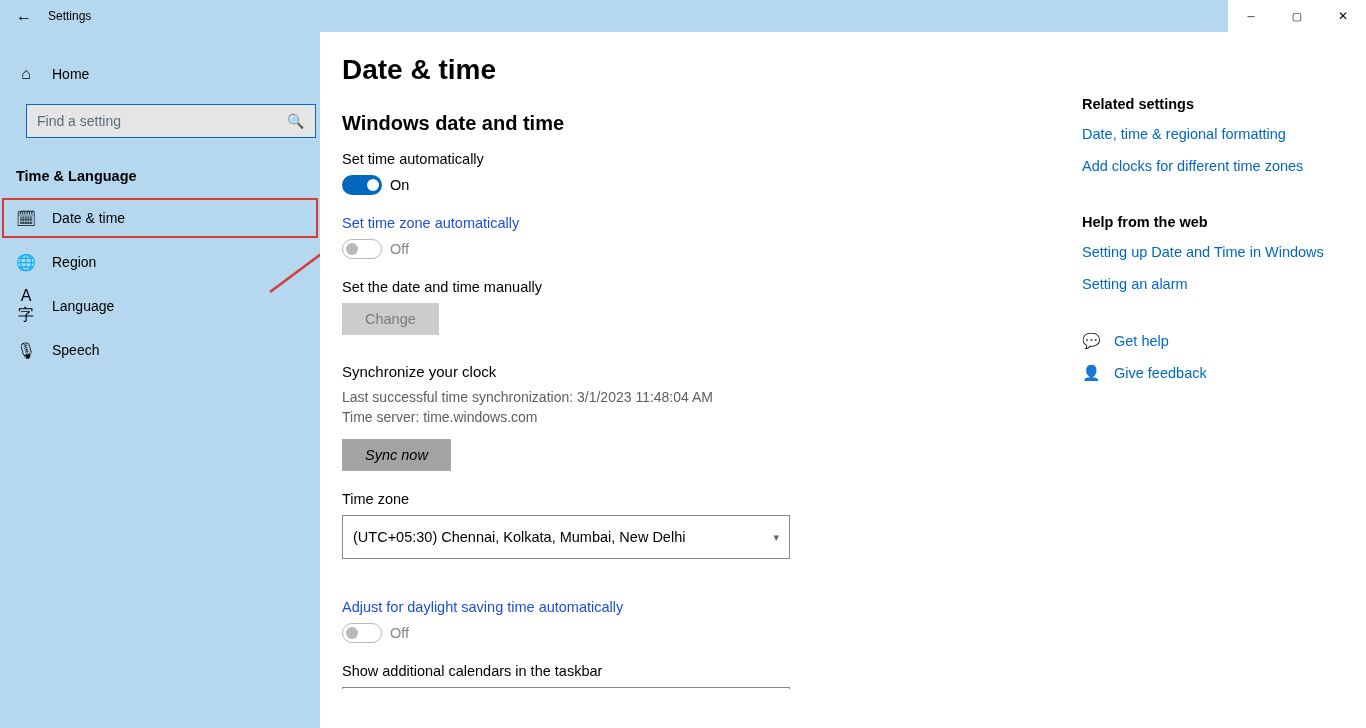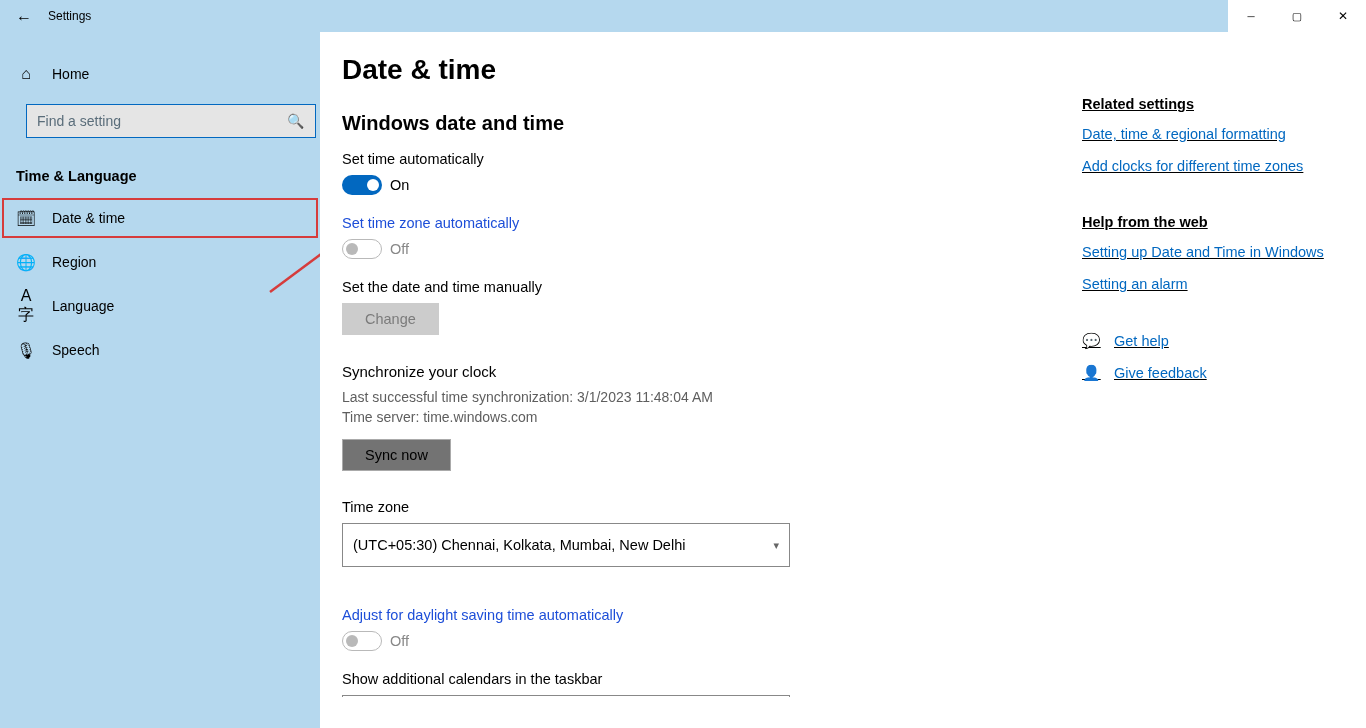--- a/index.html
+++ b/index.html
@@ -94,32 +94,32 @@
   }
   .toggle.on::after  { background:#fff; right:3px; }
   .toggle.disabled::after { background:#b9b9b9; left:3px; }
   .state-text { font-size:14.5px; }
   .state-text.disabled { color:#888; }
   .btn {
     display:inline-block; padding: 7px 22px; background:#ccc; border:1px solid #aaa;
     font-size:14.5px; cursor:pointer;
   }
   .btn.disabled { background:#ccc; color:#7b7b7b; border-color:#ccc; cursor:default; }
-  .btn.enabled { background:#737373; color:#000; }
+  .btn.enabled { background:#a3a3a3; color:#000;font-style:italic; }
   .small-text { font-size:14px; color:#5e5e5e; line-height:1.4; margin-bottom:12px; }
   .select {
     width: 448px; height:44px; border:1px solid #888; display:flex; align-items:center;
     padding:0 10px; justify-content:space-between; cursor:pointer; font-size:14.5px;
   }
   .chev { font-size:11px; color:#666; }
   
   .right-panel { padding: 64px 0 0 12px; width: 296px; }
   .rp-heading { font-size:14.5px; font-weight:600; margin-bottom:14px; }
   .rp-link { color:#0268c0; font-size:14.5px; display:block; margin-bottom:16px; cursor:pointer; }
-  .rp-block { margin-bottom: 40px; text-decoration: underline; }
+  .rp-block { margin-bottom: 40px; }
   .rp-item { display:flex; align-items:center; gap:14px; margin-bottom:14px; cursor:pointer;}
   .rp-item .ricon { width:18px; text-align:center; font-size:15px; }
   .rp-item .rtext { color:#0268c0; font-size:14.5px; }
 </style>
 </head>
 <body>
 
 <div class="titlebar">
   <div class="back">←</div>
   <div class="title">Settings</div>
@@ -197,21 +197,21 @@
 
     <div class="setting-block" style="margin-top:28px;">
       <div class="setting-label" style="font-size:15px;">Synchronize your clock</div>
       <div class="small-text">
         <div>Last successful time synchronization: 3/1/2023 11:48:04 AM</div>
         <div>Time server: time.windows.com</div>
       </div>
       <div class="btn enabled">Sync now</div>
     </div>
 
-    <div class="setting-block" style="margin-top:28px;">
+    <div class="setting-block" style="margin-top:20px;">
       <div class="setting-label">Time zone</div>
       <div class="select">
         <span>(UTC+05:30) Chennai, Kolkata, Mumbai, New Delhi</span>
         <span class="chev">▾</span>
       </div>
     </div>
 
     <div class="setting-block" style="margin-top:40px;">
       <div class="setting-label disabled">Adjust for daylight saving time automatically</div>
       <div class="toggle-row">

